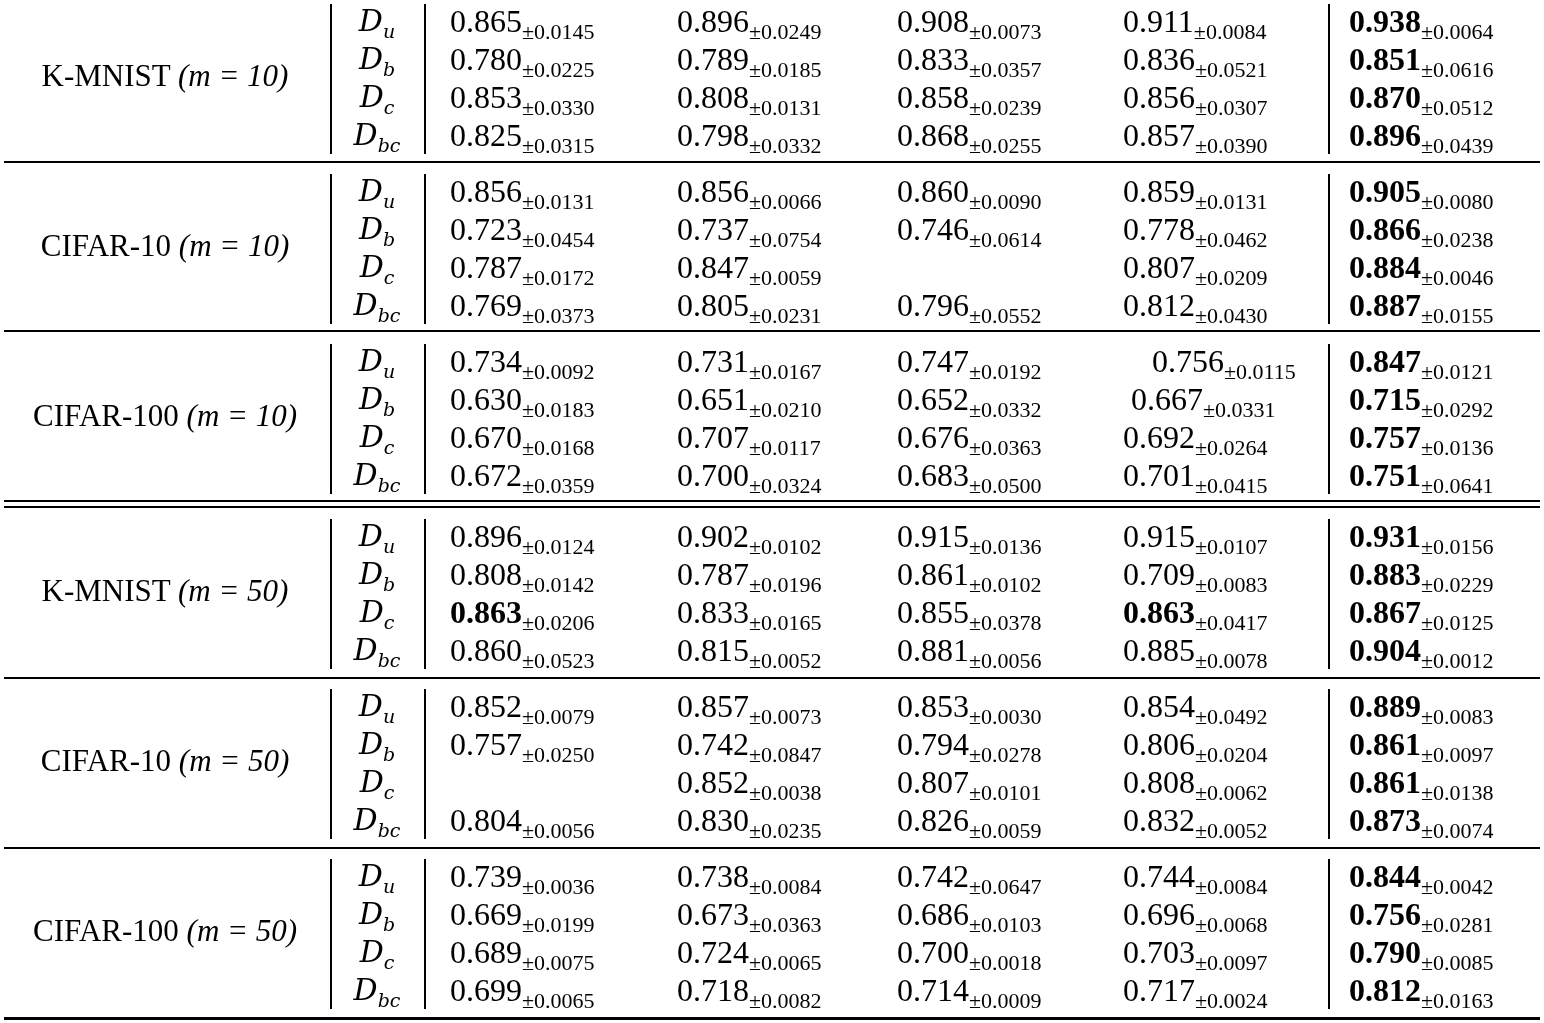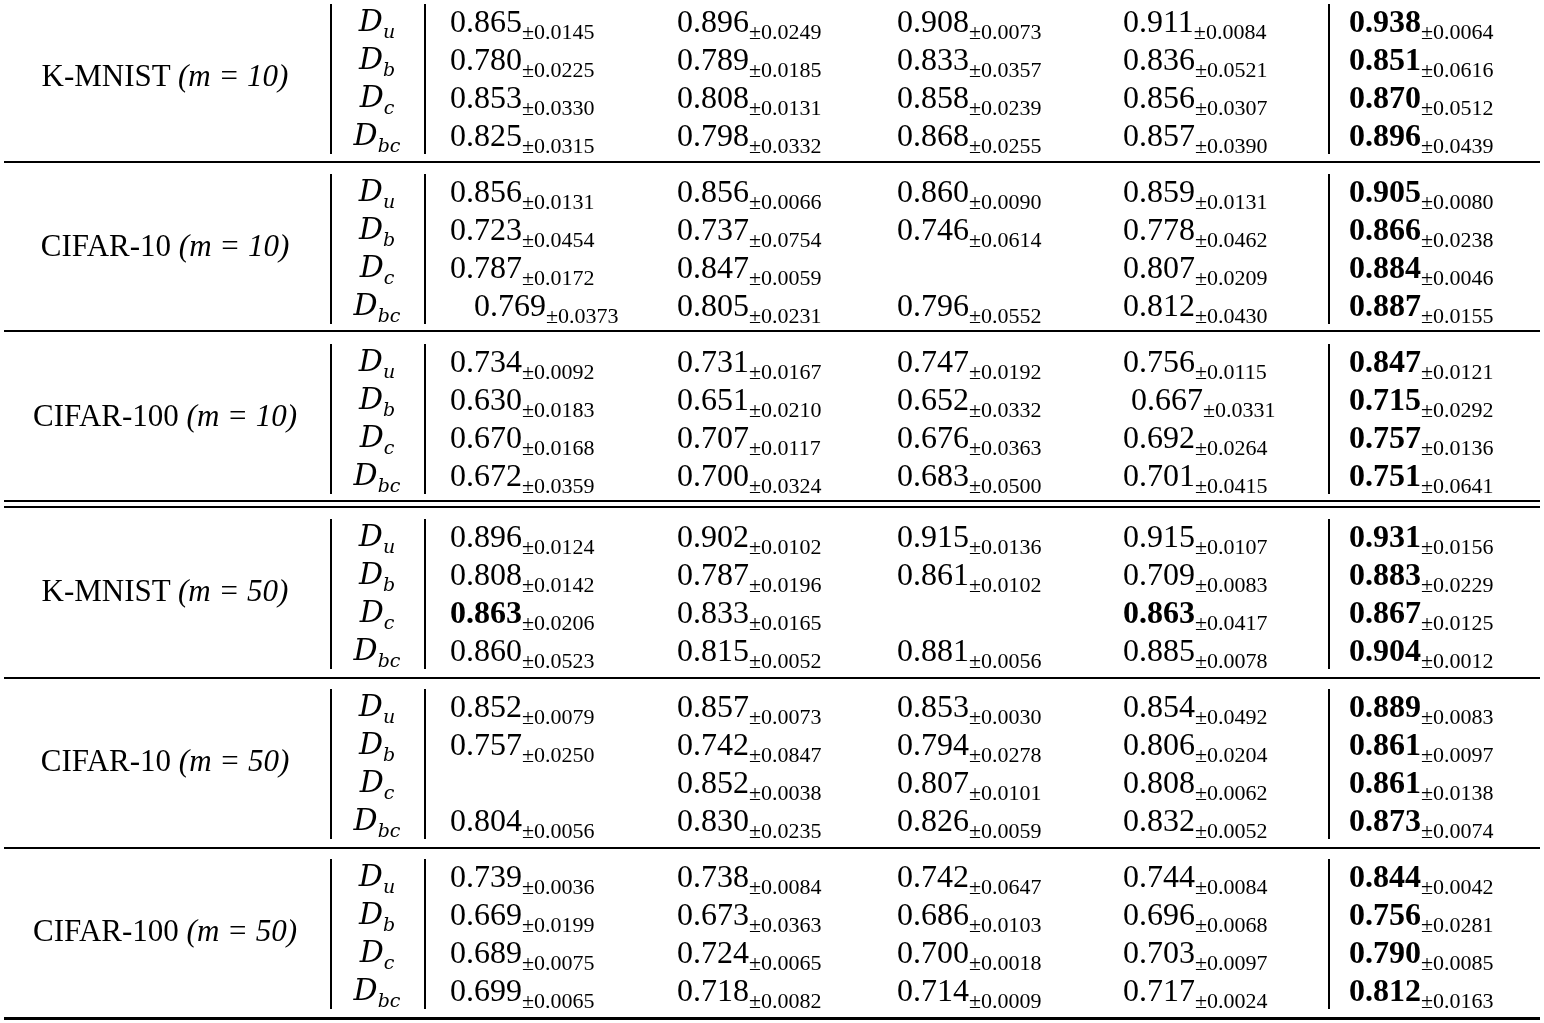--- a/index.html
+++ b/index.html
@@ -85,38 +85,38 @@
       </div>
       <div class="row" style="top: 78px;">
         <div class="dom"><span>D</span><sub>c</sub></div>
         <div class="cell" style="left: 450px;"><span class="val">0.787</span><span class="std">±0.0172</span></div>
         <div class="cell" style="left: 677px;"><span class="val">0.847</span><span class="std">±0.0059</span></div>
         <div class="cell" style="left: 1123px;"><span class="val">0.807</span><span class="std">±0.0209</span></div>
         <div class="cell bold" style="left: 1349px;"><span class="val">0.884</span><span class="std">±0.0046</span></div>
       </div>
       <div class="row" style="top: 116px;">
         <div class="dom"><span>D</span><sub>bc</sub></div>
-        <div class="cell" style="left: 450px; margin-left: 24px;"><span class="val">0.769</span><span class="std">±0.0373</span></div>
+        <div class="cell" style="left: 450px;"><span class="val">0.769</span><span class="std">±0.0373</span></div>
         <div class="cell" style="left: 677px;"><span class="val">0.805</span><span class="std">±0.0231</span></div>
         <div class="cell" style="left: 897px;"><span class="val">0.796</span><span class="std">±0.0552</span></div>
         <div class="cell" style="left: 1123px;"><span class="val">0.812</span><span class="std">±0.0430</span></div>
         <div class="cell bold" style="left: 1349px;"><span class="val">0.887</span><span class="std">±0.0155</span></div>
       </div>
     </div>
     <div class="group" style="top: 340px;">
       <div class="group-label" style="top: 58px;"><span>CIFAR-100 </span><span class="math">(m = 10)</span></div>
       <div class="vline" style="left: 330px; top: 4px; height: 150px;"></div>
       <div class="vline" style="left: 424px; top: 4px; height: 150px;"></div>
       <div class="vline" style="left: 1328px; top: 4px; height: 150px;"></div>
       <div class="row" style="top: 2px;">
         <div class="dom"><span>D</span><sub>u</sub></div>
         <div class="cell" style="left: 450px;"><span class="val">0.734</span><span class="std">±0.0092</span></div>
         <div class="cell" style="left: 677px;"><span class="val">0.731</span><span class="std">±0.0167</span></div>
         <div class="cell" style="left: 897px;"><span class="val">0.747</span><span class="std">±0.0192</span></div>
-        <div class="cell" style="left: 1123px;"><span class="val">0.756</span><span class="std">±0.0115</span></div>
+        <div class="cell" style="left: 1152px;"><span class="val">0.756</span><span class="std">±0.0115</span></div>
         <div class="cell bold" style="left: 1349px;"><span class="val">0.847</span><span class="std">±0.0121</span></div>
       </div>
       <div class="row" style="top: 40px;">
         <div class="dom"><span>D</span><sub>b</sub></div>
         <div class="cell" style="left: 450px;"><span class="val">0.630</span><span class="std">±0.0183</span></div>
         <div class="cell" style="left: 677px;"><span class="val">0.651</span><span class="std">±0.0210</span></div>
         <div class="cell" style="left: 897px;"><span class="val">0.652</span><span class="std">±0.0332</span></div>
         <div class="cell" style="left: 1123px; margin-left: 8px;"><span class="val">0.667</span><span class="std">±0.0331</span></div>
         <div class="cell bold" style="left: 1349px;"><span class="val">0.715</span><span class="std">±0.0292</span></div>
       </div>
@@ -155,20 +155,21 @@
         <div class="cell" style="left: 450px;"><span class="val">0.808</span><span class="std">±0.0142</span></div>
         <div class="cell" style="left: 677px;"><span class="val">0.787</span><span class="std">±0.0196</span></div>
         <div class="cell" style="left: 897px;"><span class="val">0.861</span><span class="std">±0.0102</span></div>
         <div class="cell" style="left: 1123px;"><span class="val">0.709</span><span class="std">±0.0083</span></div>
         <div class="cell bold" style="left: 1349px;"><span class="val">0.883</span><span class="std">±0.0229</span></div>
       </div>
       <div class="row" style="top: 78px;">
         <div class="dom"><span>D</span><sub>c</sub></div>
         <div class="cell bold" style="left: 450px;"><span class="val">0.863</span><span class="std">±0.0206</span></div>
         <div class="cell" style="left: 677px;"><span class="val">0.833</span><span class="std">±0.0165</span></div>
+        <div class="cell" style="left: 897px;"><span class="val">0.855</span><span class="std">±0.0378</span></div>
         <div class="cell bold" style="left: 1123px;"><span class="val">0.863</span><span class="std">±0.0417</span></div>
         <div class="cell bold" style="left: 1349px;"><span class="val">0.867</span><span class="std">±0.0125</span></div>
       </div>
       <div class="row" style="top: 116px;">
         <div class="dom"><span>D</span><sub>bc</sub></div>
         <div class="cell" style="left: 450px;"><span class="val">0.860</span><span class="std">±0.0523</span></div>
         <div class="cell" style="left: 677px;"><span class="val">0.815</span><span class="std">±0.0052</span></div>
         <div class="cell" style="left: 897px;"><span class="val">0.881</span><span class="std">±0.0056</span></div>
         <div class="cell" style="left: 1123px;"><span class="val">0.885</span><span class="std">±0.0078</span></div>
         <div class="cell bold" style="left: 1349px;"><span class="val">0.904</span><span class="std">±0.0012</span></div>

